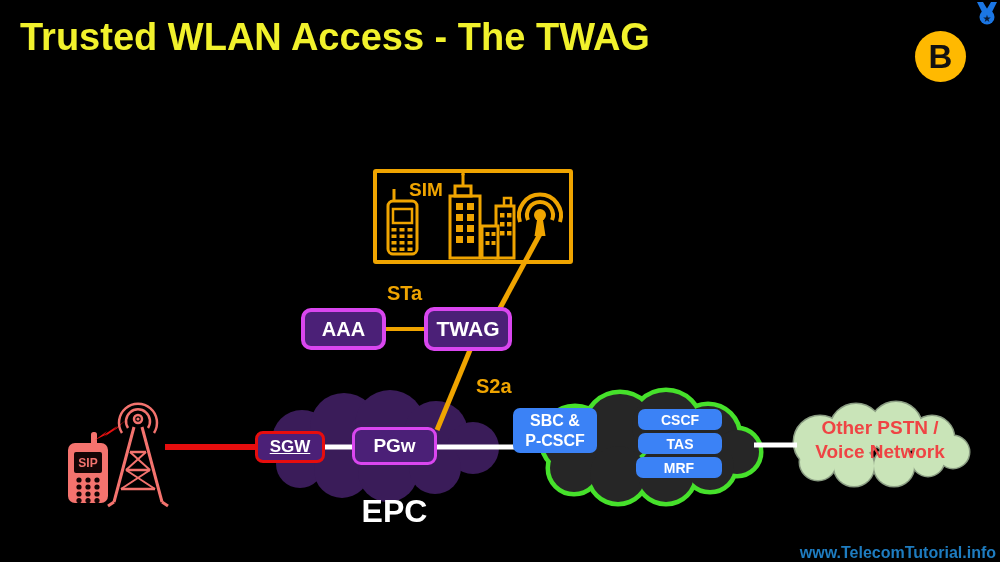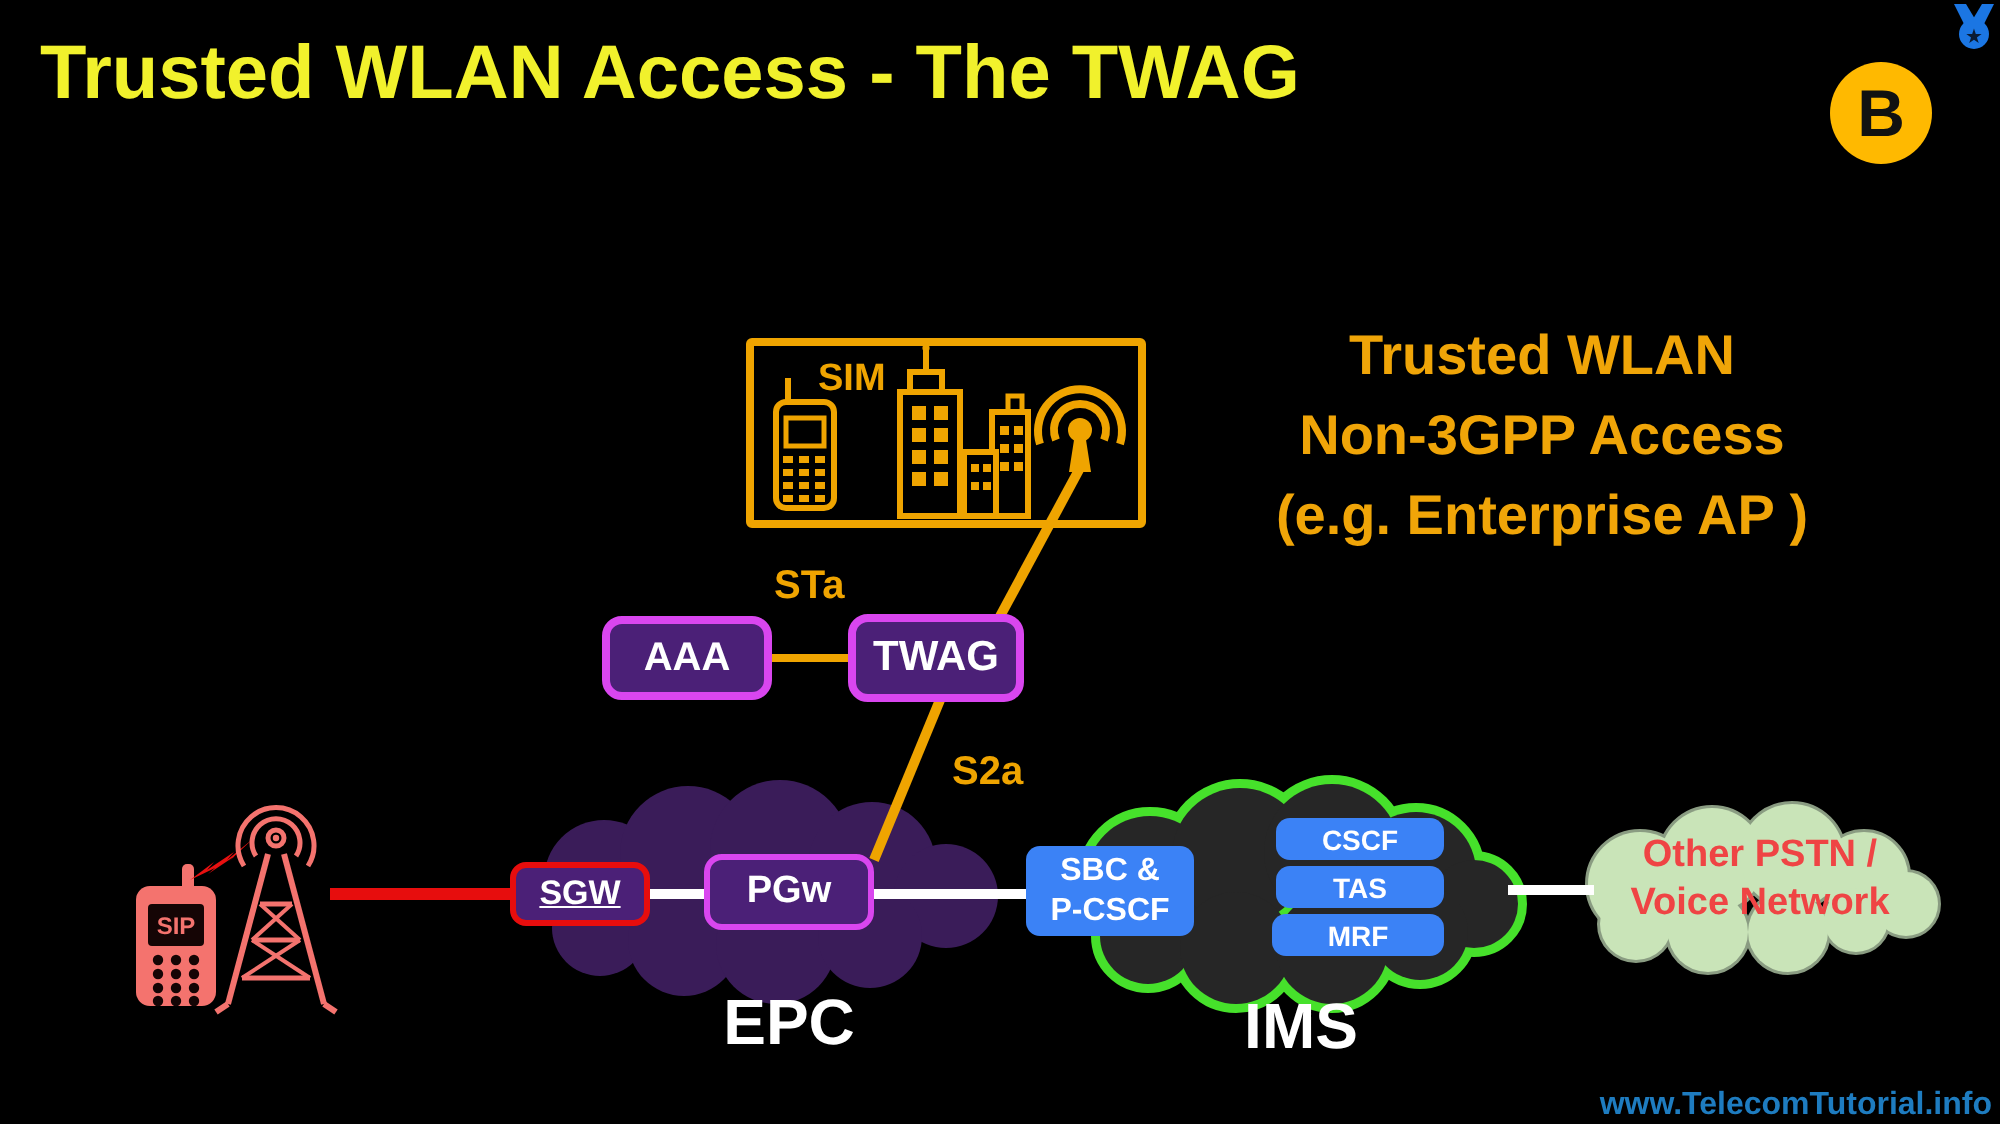--- a/index.html
+++ b/index.html
@@ -35,21 +35,21 @@
   .node{
     position:absolute;display:flex;align-items:center;justify-content:center;
     color:#fff;font-weight:bold;text-align:center;
   }
   .purple{background:#4B2077;border:4px solid #d946ef;border-radius:10px;}
   .aaa{left:301px;top:308px;width:85px;height:42px;font-size:20px;}
   .twag{left:424px;top:307px;width:88px;height:44px;font-size:21px;}
   .sgw{left:255px;top:431px;width:70px;height:32px;font-size:17px;border-width:3px;border-color:#E70D0D;border-radius:8px;text-decoration:underline;}
   .pgw{left:352px;top:427px;width:85px;height:38px;font-size:19px;border-width:3px;border-radius:9px;}
   .blue{background:#3b82f6;border:none;border-radius:7px;}
-  .sbc{left:513px;top:423px;width:84px;height:45px;font-size:16px;line-height:20px;flex-direction:column;}
+  .sbc{left:513px;top:408px;width:84px;height:45px;font-size:16px;line-height:20px;flex-direction:column;}
   .cscf{left:638px;top:409px;width:84px;height:21px;font-size:14px;}
   .tas{left:638px;top:433px;width:84px;height:21px;font-size:14px;}
   .mrf{left:636px;top:457px;width:86px;height:21px;font-size:14px;}
 
   .cloud-lbl{color:#fff;font-size:32px;text-align:center;}
   .epc-lbl{left:347px;top:493px;width:95px;}
   .ims-lbl{left:603px;top:495px;width:95px;}
   .pstn-text{
     left:790px;top:416px;width:180px;text-align:center;color:#ef4444;
     font-size:19px;font-weight:bold;line-height:24px;
@@ -247,44 +247,38 @@
 
   <div class="html-layer">
 
     <div class="lbl title">Trusted WLAN Access - The TWAG</div>
 
     <div class="abs badge">B</div>
 
     <div class="abs device-box"></div>
     <div class="lbl sim">SIM</div>
 
-    <div class="abs caption">
-      <div>Trusted WLAN</div>
-      <div>Non-3GPP Access</div>
-      <div>(e.g. Enterprise AP )</div>
-    </div>
 
     <div class="lbl if-lbl sta">STa</div>
     <div class="lbl if-lbl s2a">S2a</div>
 
     <div class="node purple aaa">AAA</div>
     <div class="node purple twag">TWAG</div>
     <div class="node purple sgw">SGW</div>
     <div class="node purple pgw">PGw</div>
 
     <div class="node blue sbc">
       <div>SBC &amp;</div>
       <div>P-CSCF</div>
     </div>
     <div class="node blue cscf">CSCF</div>
     <div class="node blue tas">TAS</div>
     <div class="node blue mrf">MRF</div>
 
     <div class="lbl cloud-lbl epc-lbl">EPC</div>
-    <div class="lbl cloud-lbl ims-lbl">IMS</div>
 
     <div class="abs pstn-text">
       <div>Other PSTN /</div>
       <div>Voice Network</div>
     </div>
 
     <div class="lbl watermark">www.TelecomTutorial.info</div>
   </div>
 
 </div>

